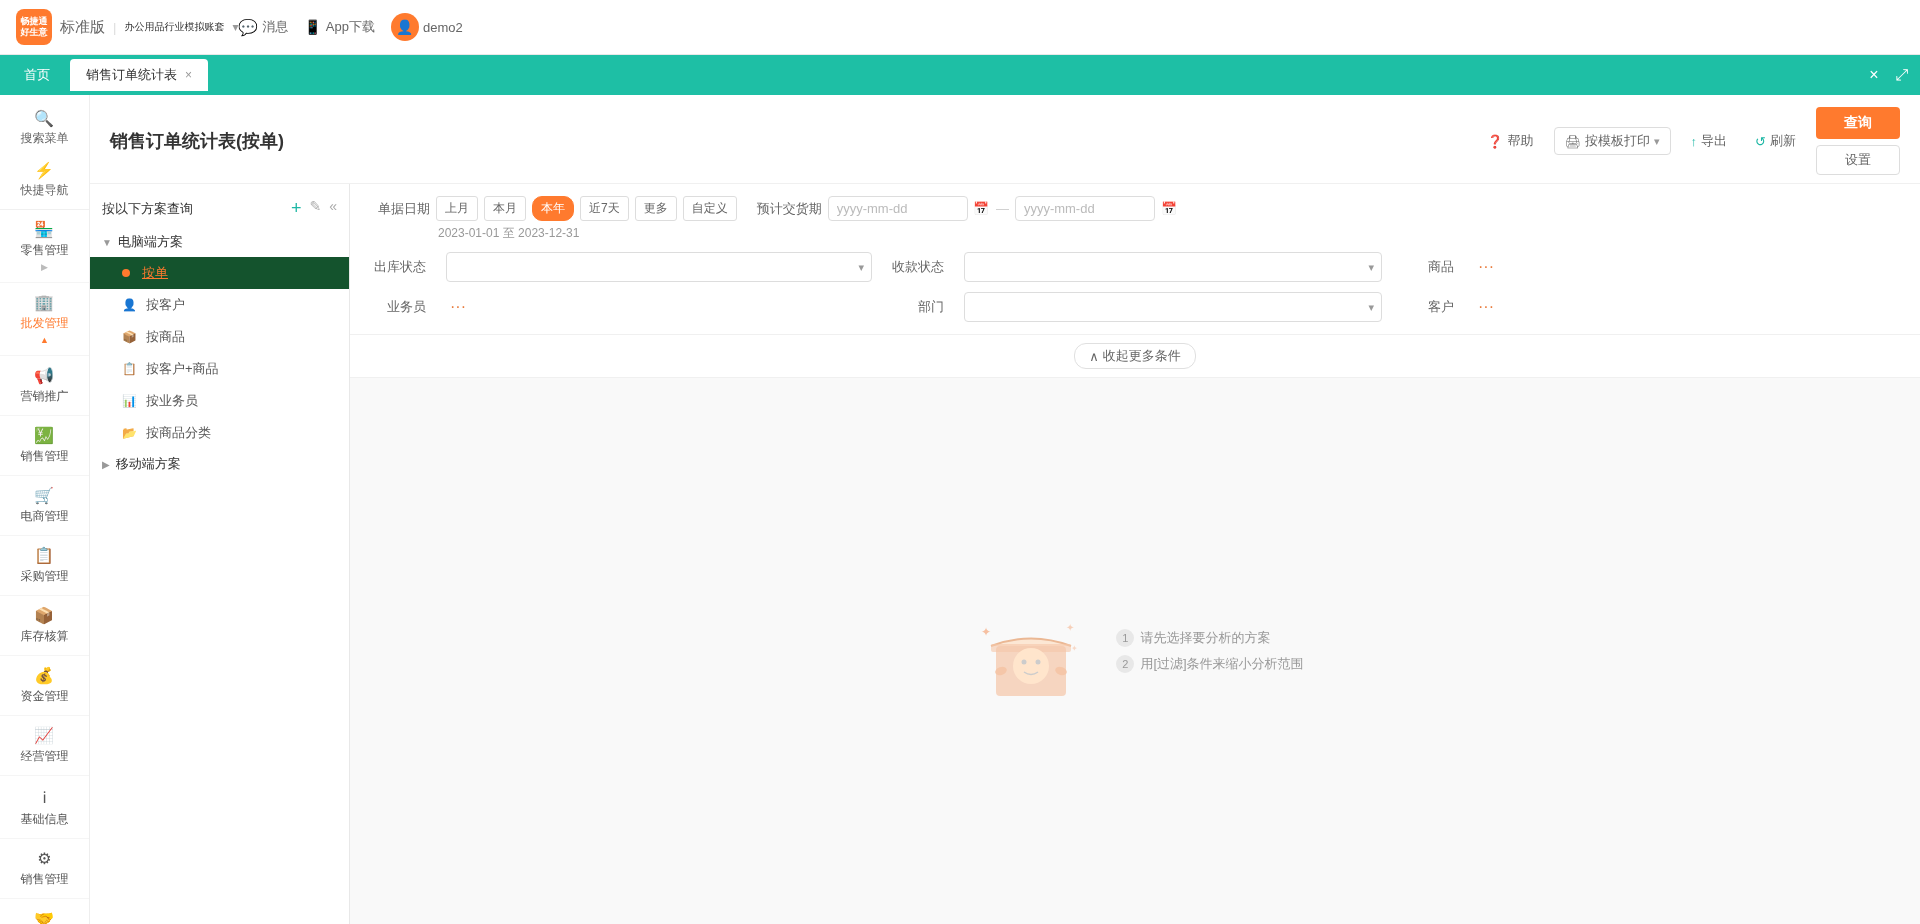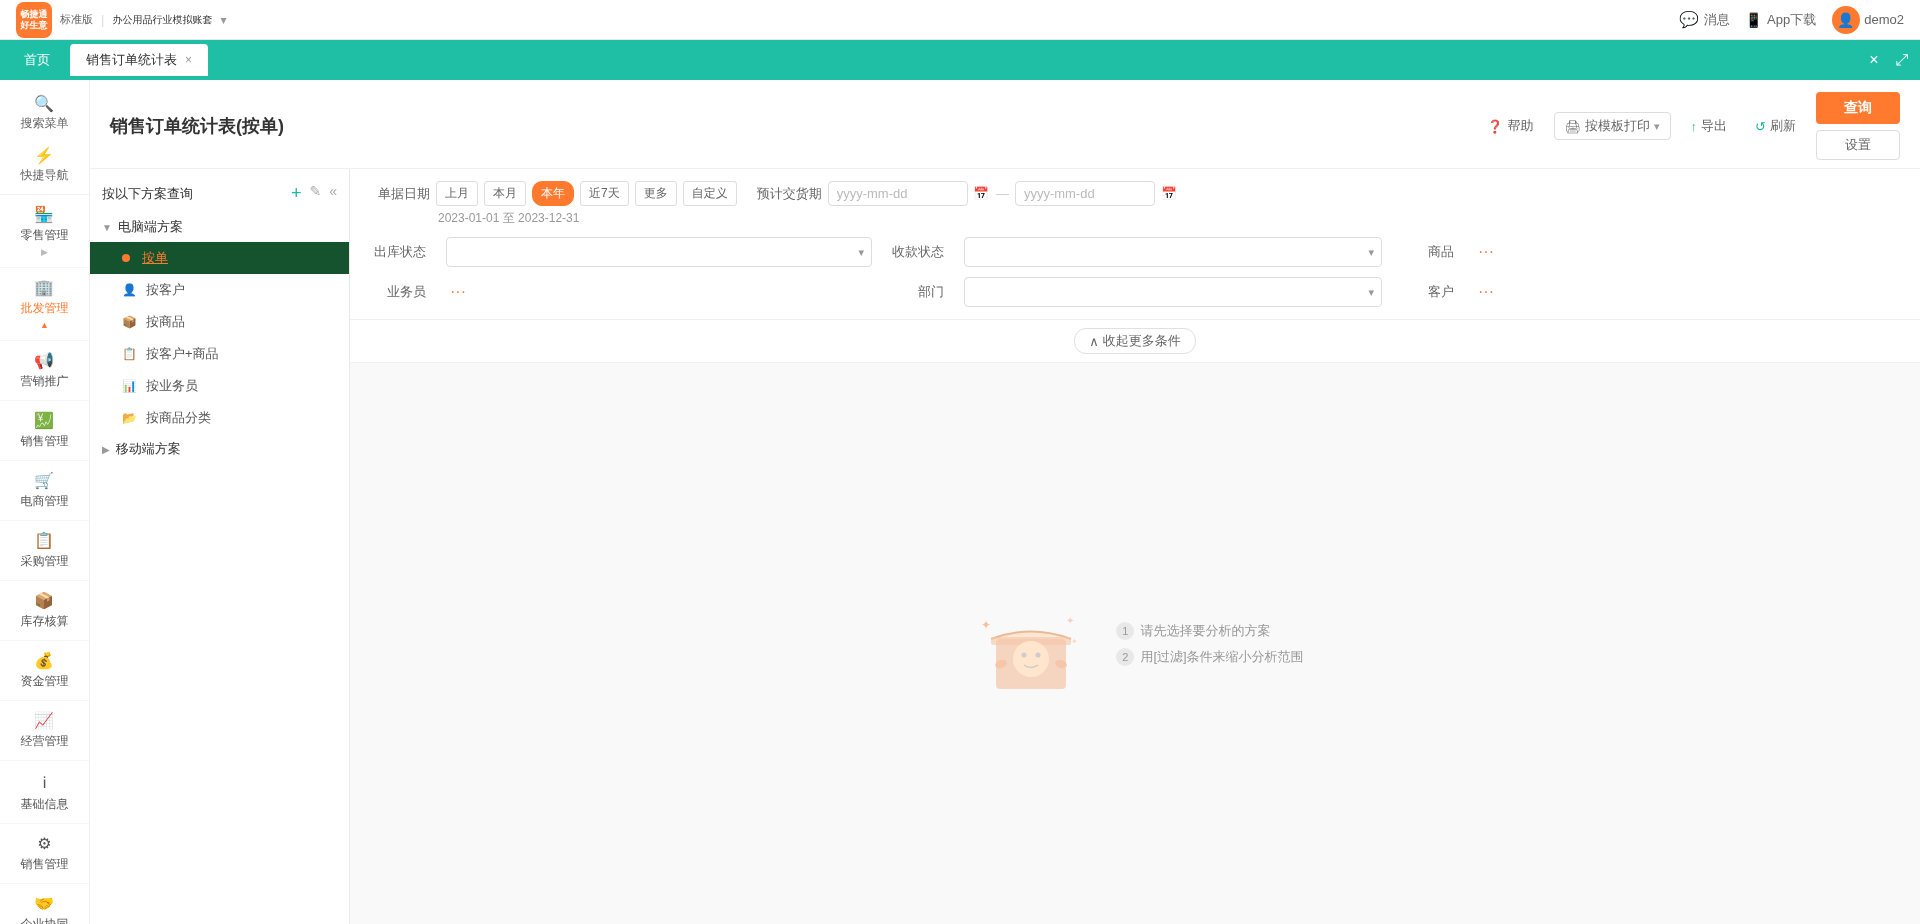--- a/index.html
+++ b/index.html
@@ -1,22 +1,22 @@
 <!DOCTYPE html>
 <html><head>
   <meta charset="utf-8">
   <style>
     * { box-sizing: border-box; margin: 0; padding: 0; }
     body { font-family: "Microsoft YaHei", "PingFang SC", sans-serif; font-size: 13px; background: #f5f5f5; color: #333; display: flex; flex-direction: column; height: 924px; overflow: hidden; }
 
     
-    .topbar { height: 40px; background: #fff; display: flex; align-items: center; padding: 0 16px; border-bottom: 1px solid #e8e8e8; justify-content: space-between; }
+    .topbar { height: 55px; background: #fff; display: flex; align-items: center; padding: 0 16px; border-bottom: 1px solid #e8e8e8; justify-content: flex-start; }
     .topbar-left { display: flex; align-items: center; gap: 8px; }
     .topbar-logo { width: 36px; height: 36px; background: #ff7a2e; border-radius: 8px; display: flex; align-items: center; justify-content: center; color: white; font-size: 10px; font-weight: bold; line-height: 1.1; text-align: center; }
-    .topbar-brand { font-size: 11px; color: #666; }
+    .topbar-brand { font-size: 15px; color: #666; }
     .topbar-right { display: flex; align-items: center; gap: 16px; color: #666; font-size: 13px; }
     .topbar-right-item { display: flex; align-items: center; gap: 4px; cursor: pointer; }
     .avatar { width: 28px; height: 28px; border-radius: 50%; background: #ff7a2e; display: flex; align-items: center; justify-content: center; color: white; font-size: 12px; overflow: hidden; }
 
     
     .tabbar { height: 40px; background: #1ebfa5; display: flex; align-items: center; padding: 0 8px; gap: 4px; }
     .tab { height: 32px; padding: 0 16px; border-radius: 4px 4px 0 0; display: flex; align-items: center; gap: 6px; font-size: 13px; cursor: pointer; }
     .tab-home { color: white; background: transparent; }
     .tab-active { background: white; color: #333; }
     .tab-close { color: #999; font-size: 12px; cursor: pointer; margin-left: 2px; }

